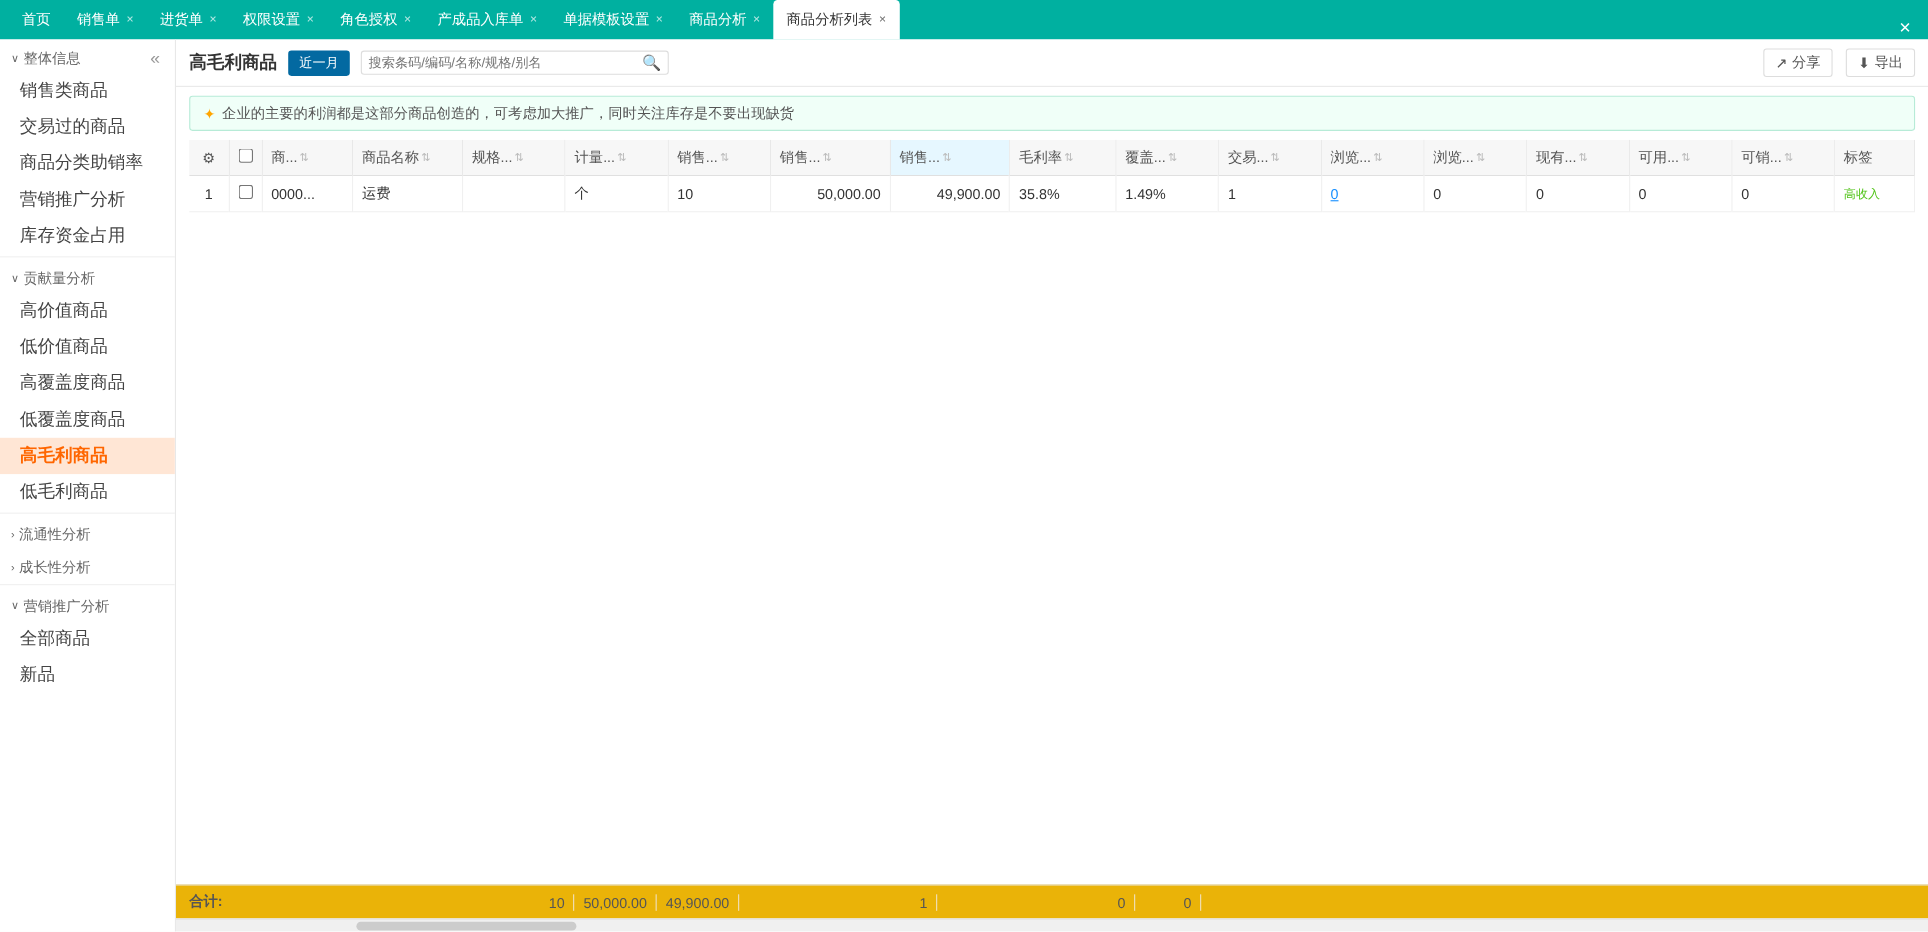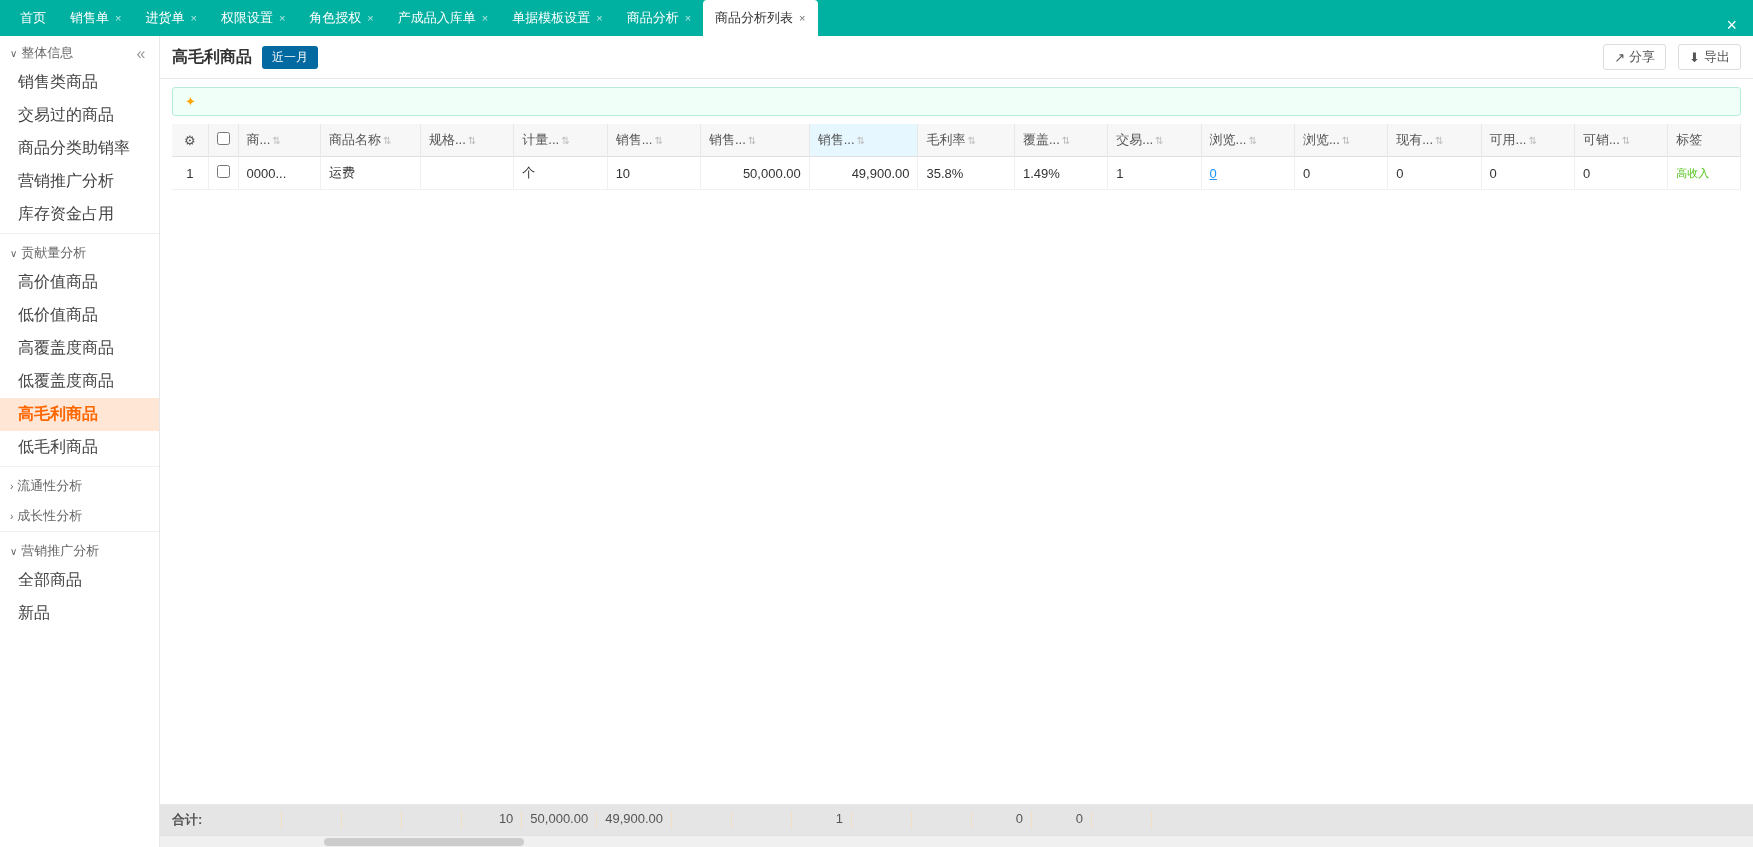--- a/index.html
+++ b/index.html
@@ -212,24 +212,25 @@
       border-right: 1px solid #f0f0f0;
       white-space: nowrap;
     }
     .tag-high { color: #52c41a; font-size: 11px; }
     .col-num { text-align: center; }
     .col-right { text-align: right; }
     .link-blue { color: #1890ff; text-decoration: underline; cursor: pointer; }
 
     
     .footer-bar {
-      background: #e5e5e5;
+      background: #eab308;
       border-top: 1px solid #e8e8e8;
       padding: 6px 12px;
       display: flex;
+      align-items: center;
       gap: 0;
       font-size: 12px;
       color: #555;
     }
     .footer-label { margin-right: 20px; font-weight: bold; }
     .footer-cell {
       padding: 0 8px;
       min-width: 60px;
       text-align: right;
       border-right: 1px solid #f0e0c0;
@@ -342,34 +343,39 @@
     </div>
     <div class="sidebar-item">全部商品</div>
     <div class="sidebar-item">新品</div>
   </div>
 
   <div class="content-area">
 
     <div class="content-header">
       <span class="content-title">高毛利商品</span>
       <button class="btn-period">近一月</button>
+      <div class="search-box">
+        <input type="text" placeholder="搜索条码/编码/名称/规格/别名" style="">
+        <span class="search-icon">🔍</span>
+      </div>
       <div class="header-right">
         <button class="btn-action">
           <span>↗</span>
           <span>分享</span>
         </button>
         <button class="btn-action">
           <span>⬇</span>
           <span>导出</span>
         </button>
       </div>
     </div>
 
     <div class="info-banner">
       <span class="tip-icon">✦</span>
+      <span>企业的主要的利润都是这部分商品创造的，可考虑加大推广，同时关注库存是不要出现缺货</span>
     </div>
 
     <div class="table-container">
       <table>
         <thead>
           <tr>
             <th style="width:36px;text-align:center;">
               <span>⚙</span>
             </th>
             <th style="width:30px;text-align:center;">

